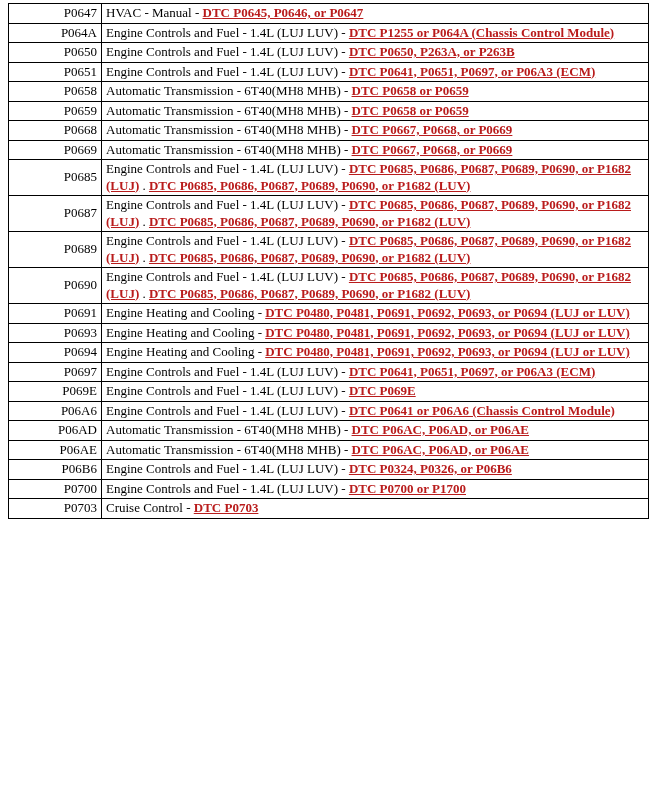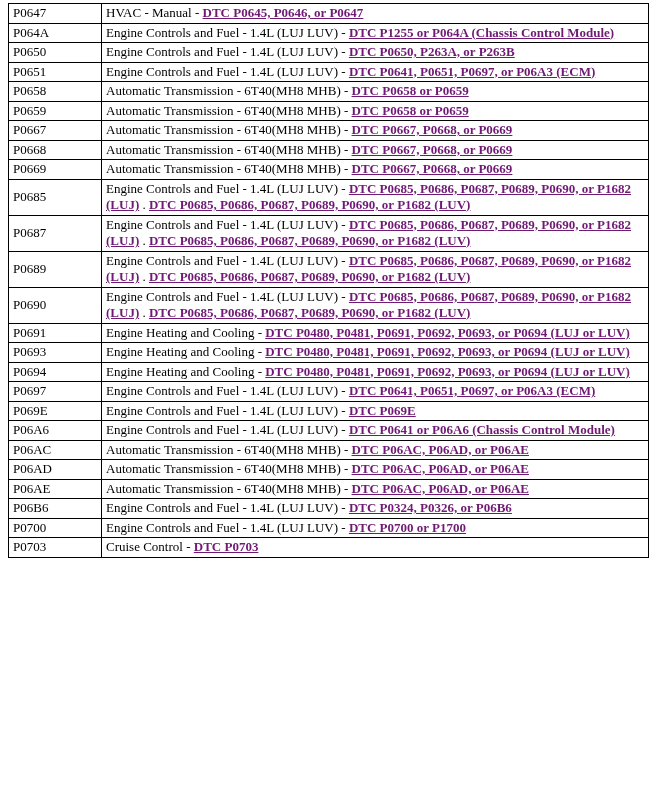--- a/index.html
+++ b/index.html
@@ -28,29 +28,29 @@
     line-height: 16.5px;
   }
   table.dtc-table td {
     border: 1px solid #000000;
     padding: 1px 4px;
     vertical-align: middle;
     overflow: hidden;
   }
   td.code-cell {
     width: 84px;
-    text-align: left;
+    text-align: right;
   }
   td.desc-cell {
     text-align: left;
   }
   .dtc-link {
     font-weight: bold;
     text-decoration: underline;
-    color: #701a75;
+    color: #b91c1c;
     cursor: pointer;
   }
 </style>
 </head>
 <body>
 
 <div class="page">
   <table class="dtc-table">
     <tbody>
         <tr>
@@ -69,24 +69,20 @@
           <td class="code-cell">P0651</td>
           <td class="desc-cell"><span>Engine Controls and Fuel - 1.4L (LUJ LUV) - </span><a class="dtc-link">DTC P0641, P0651, P0697, or P06A3 (ECM)</a></td>
         </tr>
         <tr>
           <td class="code-cell">P0658</td>
           <td class="desc-cell"><span>Automatic Transmission - 6T40(MH8 MHB) - </span><a class="dtc-link">DTC P0658 or P0659</a></td>
         </tr>
         <tr>
           <td class="code-cell">P0659</td>
           <td class="desc-cell"><span>Automatic Transmission - 6T40(MH8 MHB) - </span><a class="dtc-link">DTC P0658 or P0659</a></td>
-        </tr>
-        <tr>
-          <td class="code-cell">P0667</td>
-          <td class="desc-cell"><span>Automatic Transmission - 6T40(MH8 MHB) - </span><a class="dtc-link">DTC P0667, P0668, or P0669</a></td>
         </tr>
         <tr>
           <td class="code-cell">P0668</td>
           <td class="desc-cell"><span>Automatic Transmission - 6T40(MH8 MHB) - </span><a class="dtc-link">DTC P0667, P0668, or P0669</a></td>
         </tr>
         <tr>
           <td class="code-cell">P0669</td>
           <td class="desc-cell"><span>Automatic Transmission - 6T40(MH8 MHB) - </span><a class="dtc-link">DTC P0667, P0668, or P0669</a></td>
         </tr>
         <tr>
@@ -123,24 +119,20 @@
         </tr>
         <tr>
           <td class="code-cell">P069E</td>
           <td class="desc-cell"><span>Engine Controls and Fuel - 1.4L (LUJ LUV) - </span><a class="dtc-link">DTC P069E</a></td>
         </tr>
         <tr>
           <td class="code-cell">P06A6</td>
           <td class="desc-cell"><span>Engine Controls and Fuel - 1.4L (LUJ LUV) - </span><a class="dtc-link">DTC P0641 or P06A6 (Chassis Control Module)</a></td>
         </tr>
         <tr>
-          <td class="code-cell">P06AC</td>
-          <td class="desc-cell"><span>Automatic Transmission - 6T40(MH8 MHB) - </span><a class="dtc-link">DTC P06AC, P06AD, or P06AE</a></td>
-        </tr>
-        <tr>
           <td class="code-cell">P06AD</td>
           <td class="desc-cell"><span>Automatic Transmission - 6T40(MH8 MHB) - </span><a class="dtc-link">DTC P06AC, P06AD, or P06AE</a></td>
         </tr>
         <tr>
           <td class="code-cell">P06AE</td>
           <td class="desc-cell"><span>Automatic Transmission - 6T40(MH8 MHB) - </span><a class="dtc-link">DTC P06AC, P06AD, or P06AE</a></td>
         </tr>
         <tr>
           <td class="code-cell">P06B6</td>
           <td class="desc-cell"><span>Engine Controls and Fuel - 1.4L (LUJ LUV) - </span><a class="dtc-link">DTC P0324, P0326, or P06B6</a></td>

